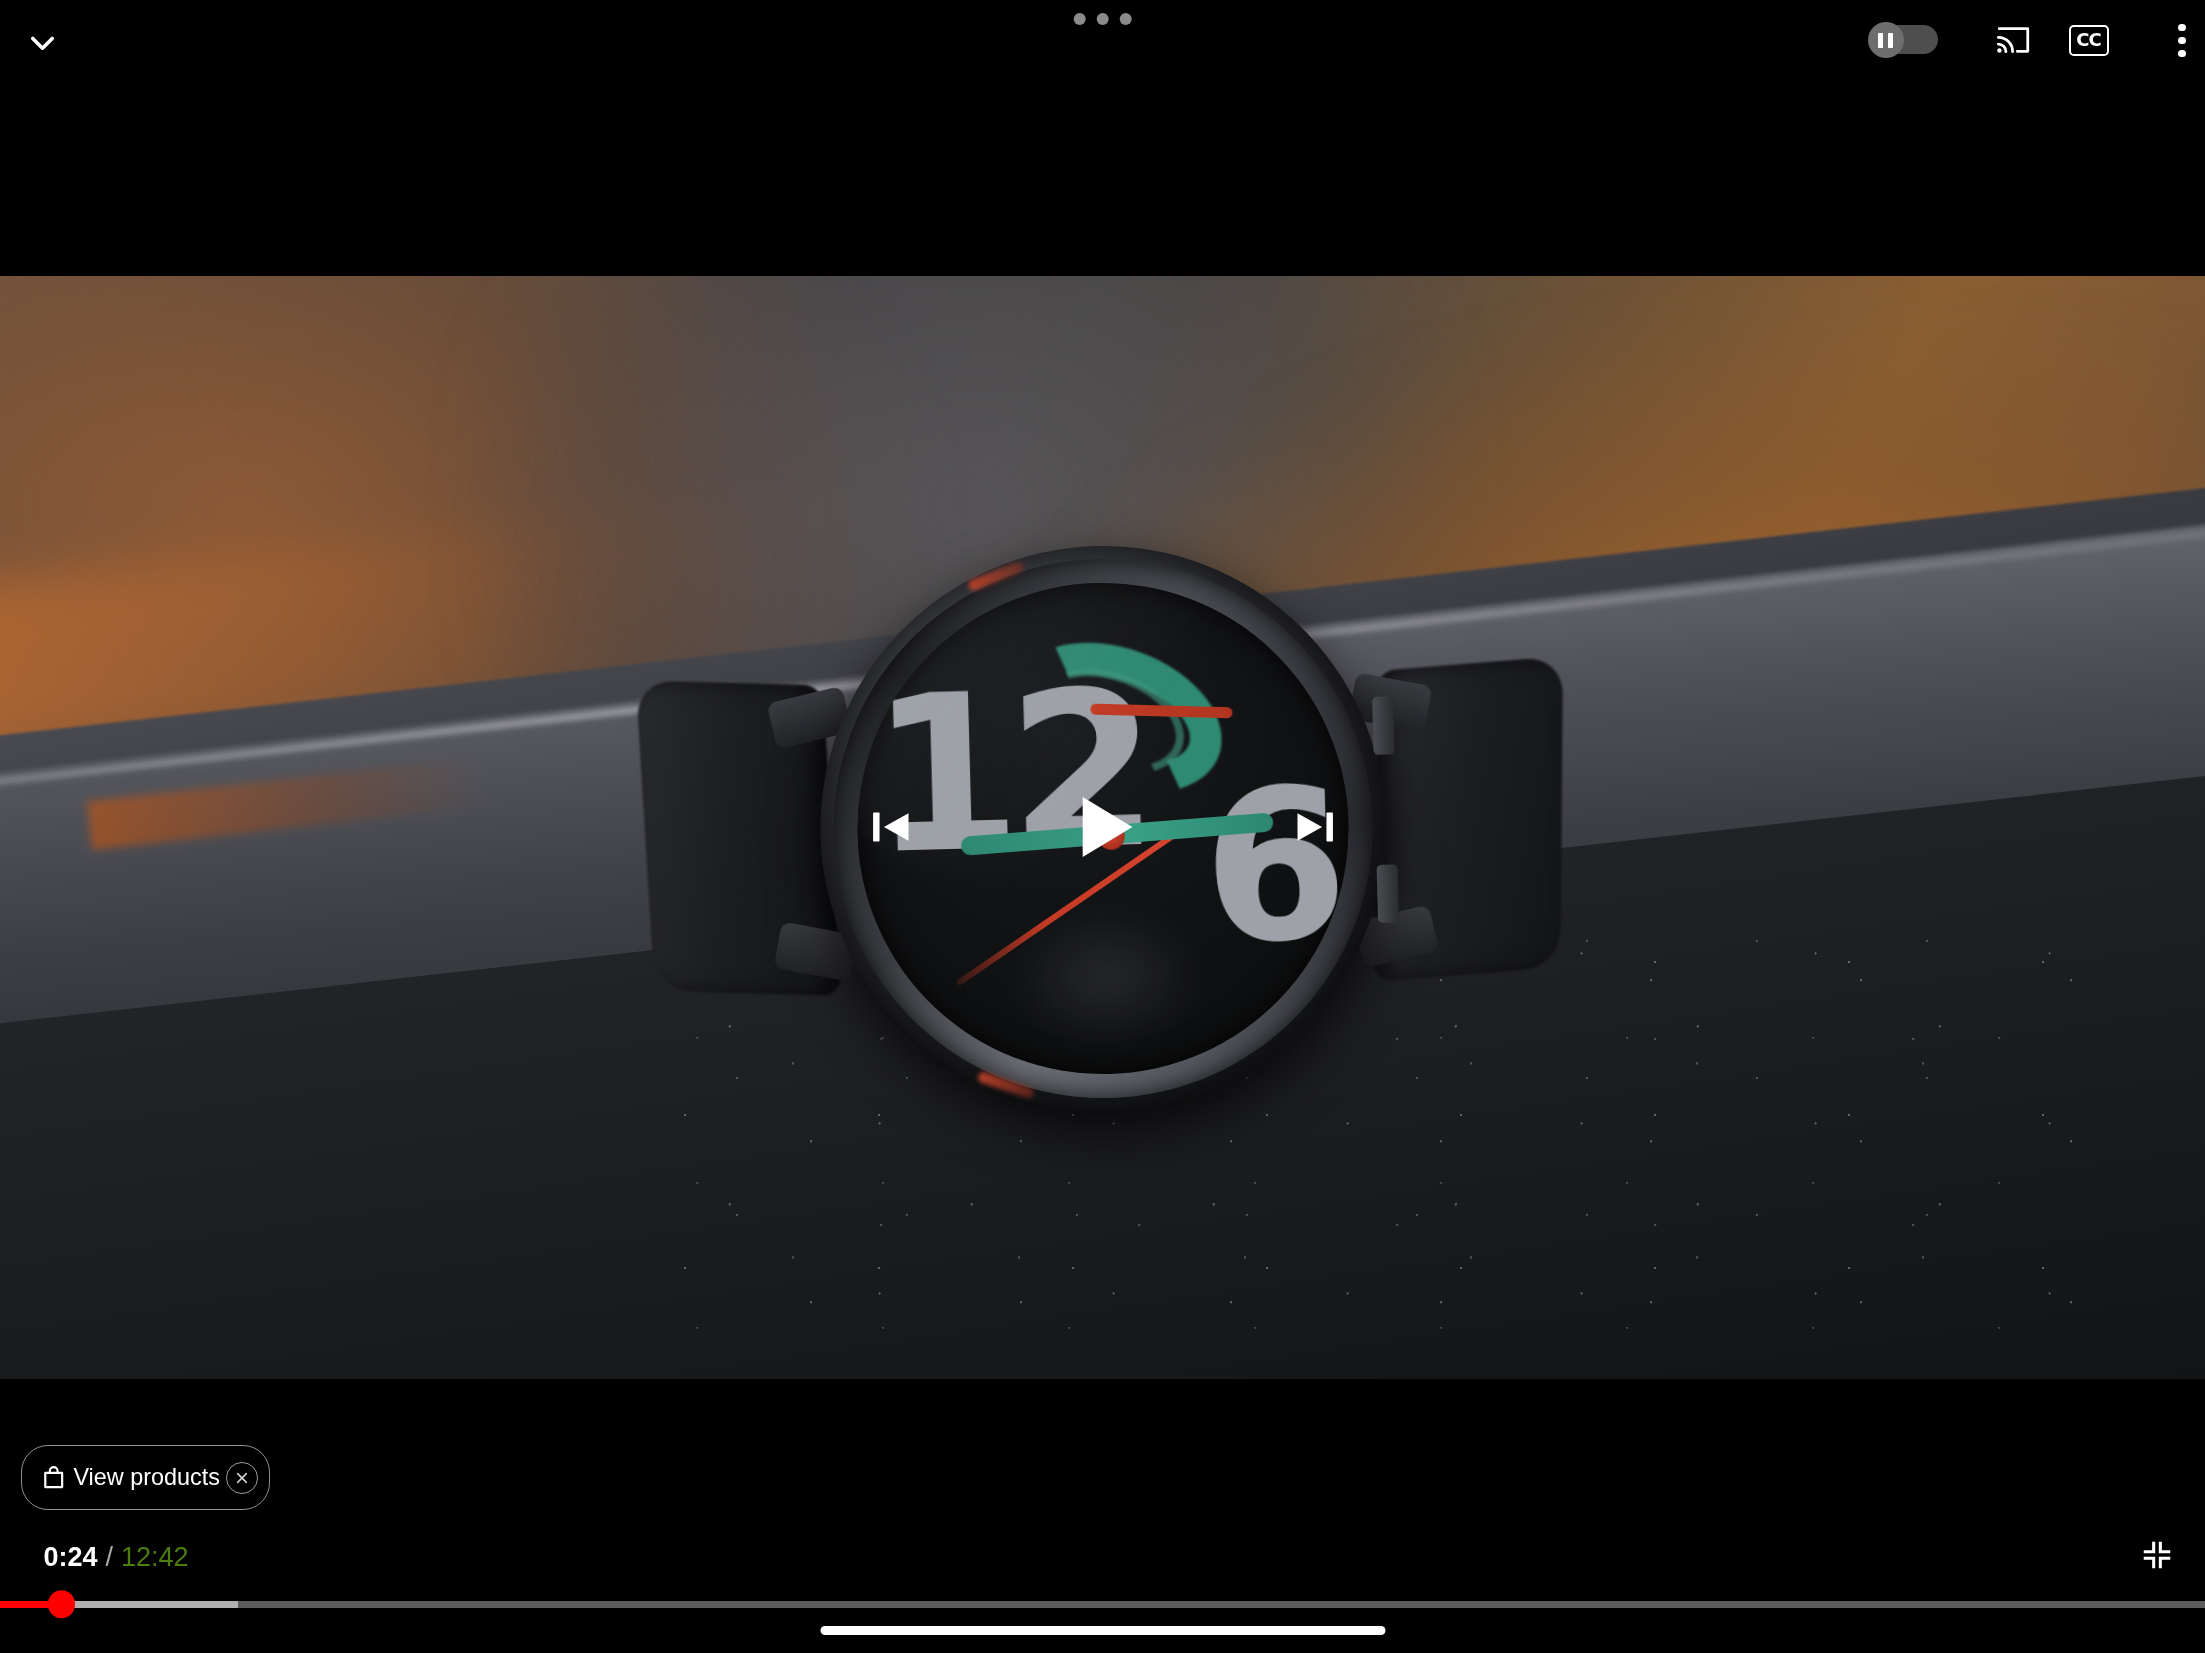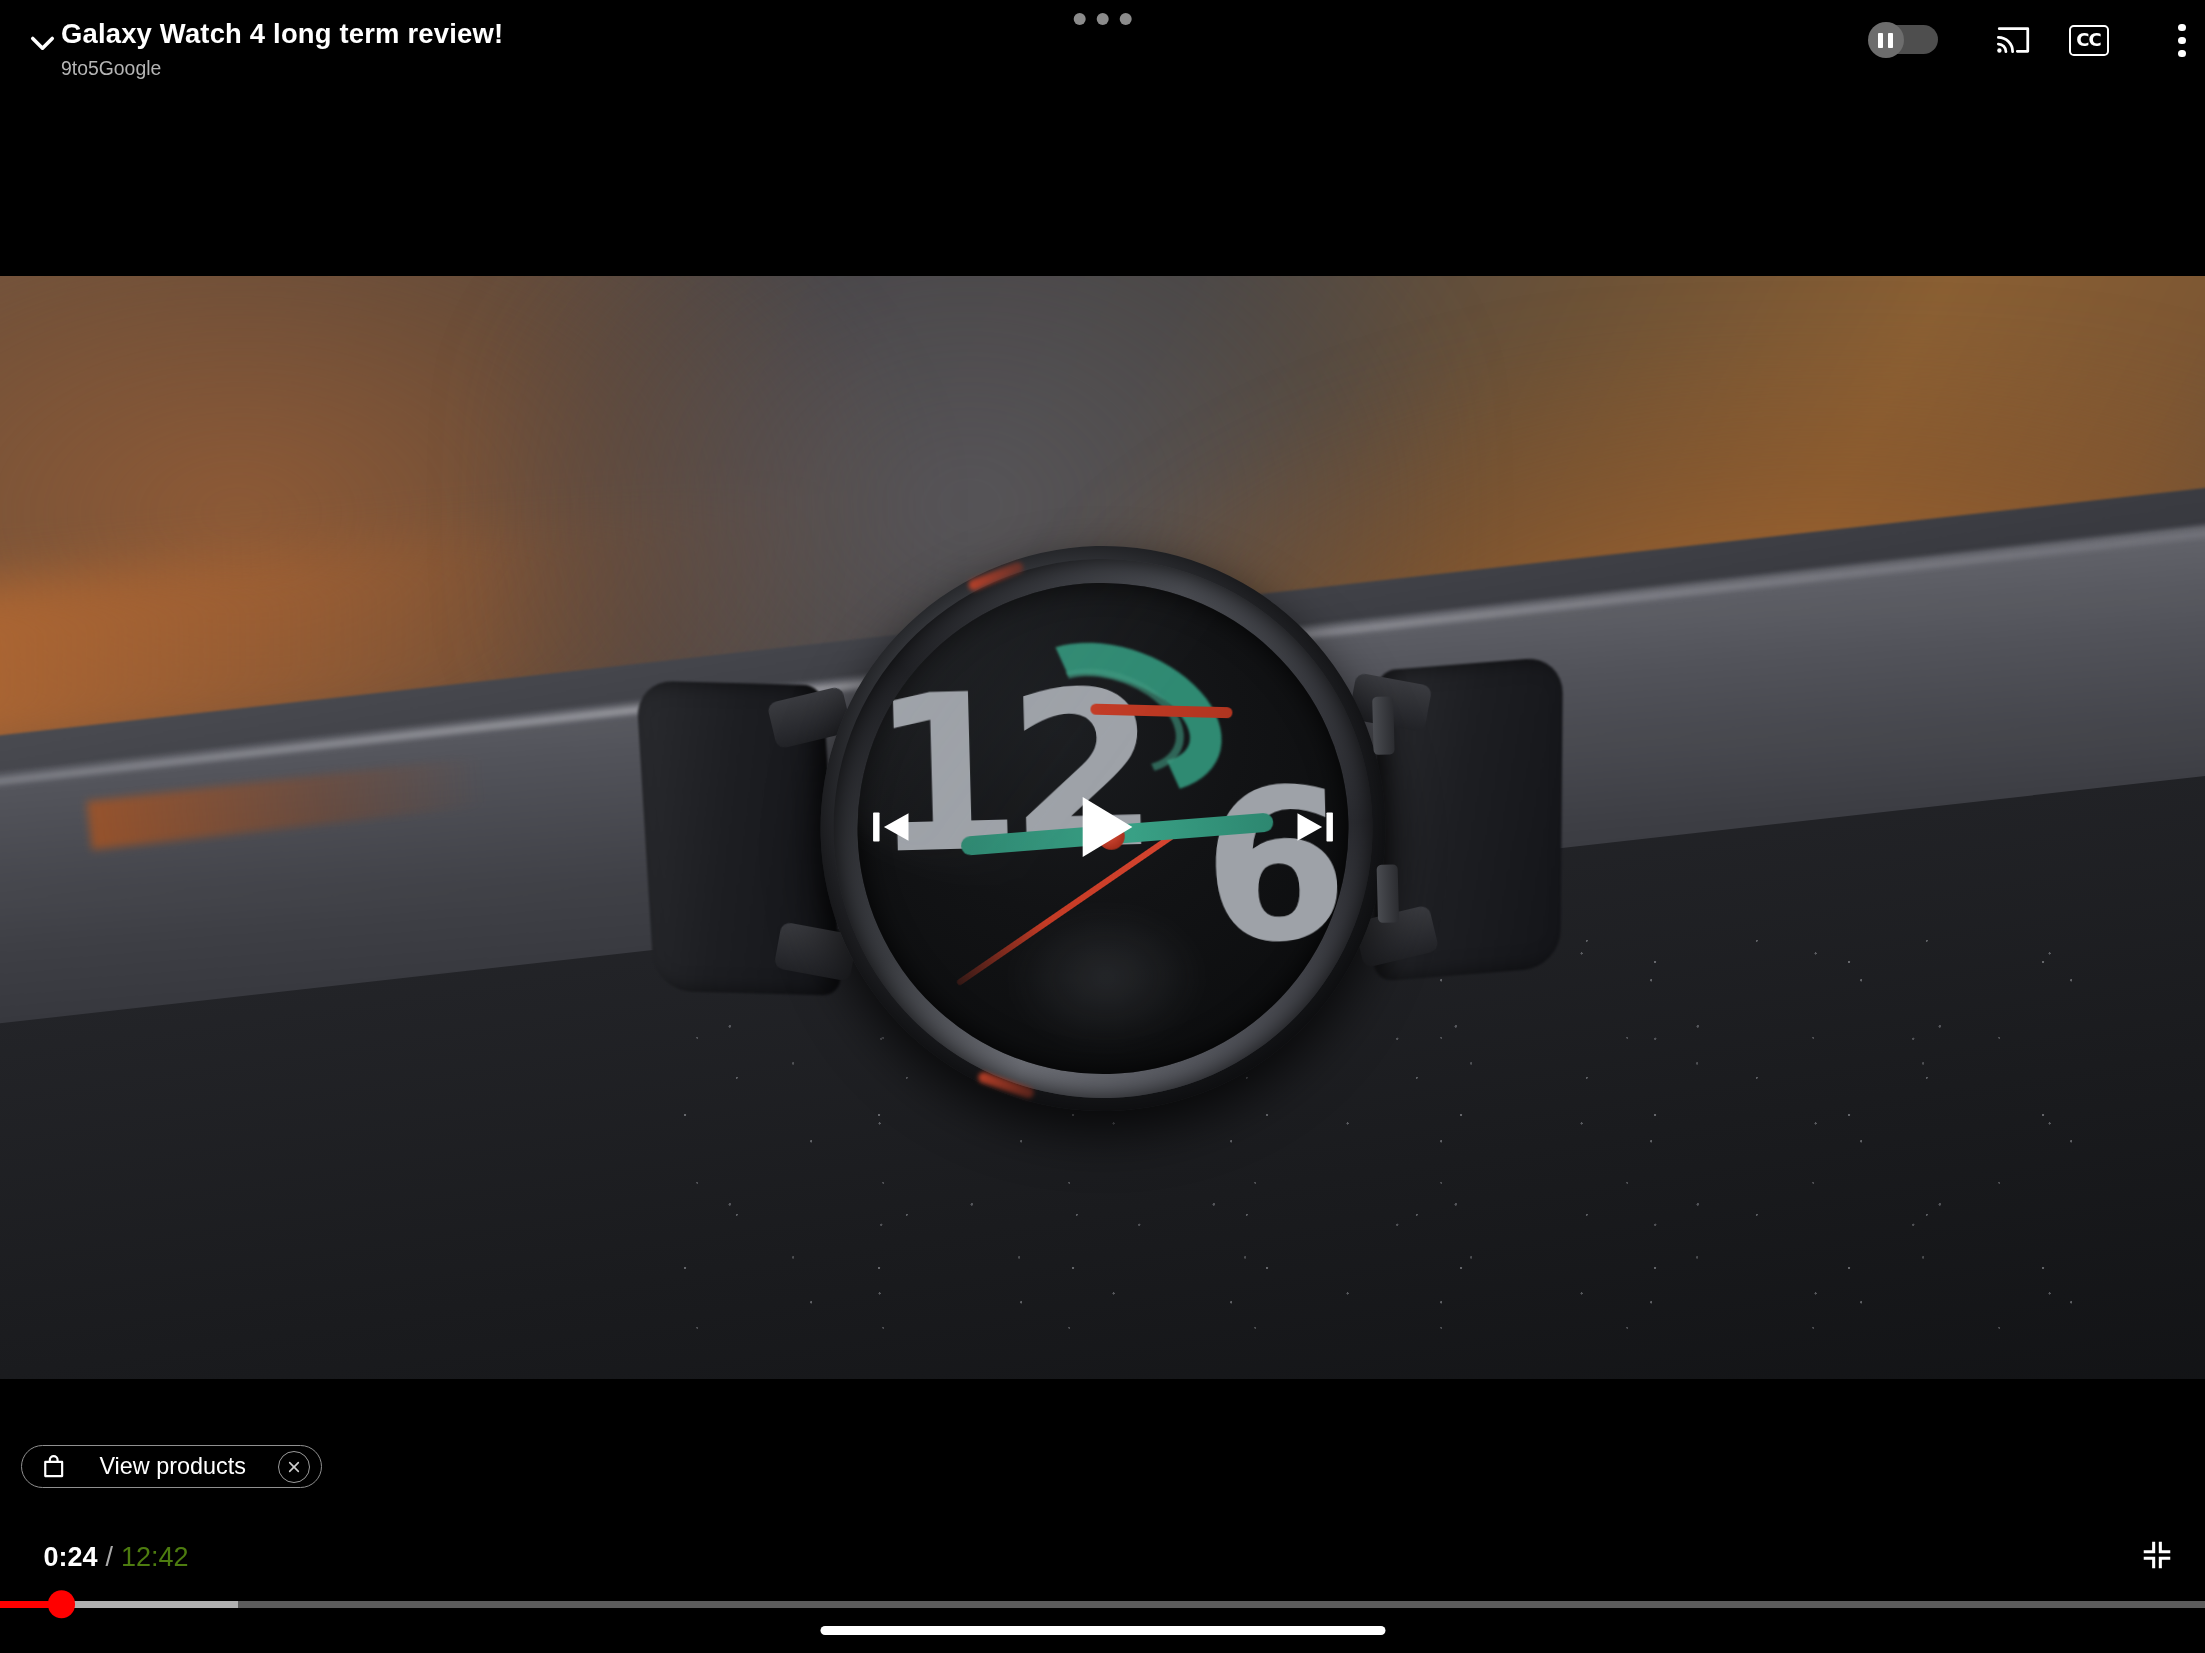--- a/index.html
+++ b/index.html
@@ -448,24 +448,24 @@
     position:absolute;
     left:0; top:1379px;
     width:2205px; height:274px;
     background:#000;
     z-index:30;
   }
 
   #products-chip {
     position:absolute;
     left:21px; top:66px;
-    height:43px;
+    height:65px;
     display:flex;
     align-items:center;
-    gap:32px;
+    gap:6px;
     padding:0 11.3px 0 18px;
     border:1.3px solid #909090;
     border-radius:27px;
     cursor:pointer;
   }
   #bag-icon svg { width:27.4px; height:27.4px; display:block; }
   #products-label {
     color:#fff;
     font-size:23.4px;
     font-weight:400;
@@ -604,24 +604,20 @@
   </div>
 
   <div id="top-bar">
 
     <div id="chevron-down">
       <svg viewBox="0 0 24 24" fill="none" stroke="#ffffff" stroke-width="2.2" stroke-linecap="round" stroke-linejoin="round">
         <polyline points="6,9.5 12,15.5 18,9.5"></polyline>
       </svg>
     </div>
 
-    <div id="title-block">
-      <div id="video-title">Galaxy Watch 4 long term review!</div>
-      <div id="channel-name">9to5Google</div>
-    </div>
 
     <div id="drag-dots">
       <span></span>
       <span></span>
       <span></span>
     </div>
 
     <div id="top-right-controls">
 
       <div id="autoplay-toggle">

